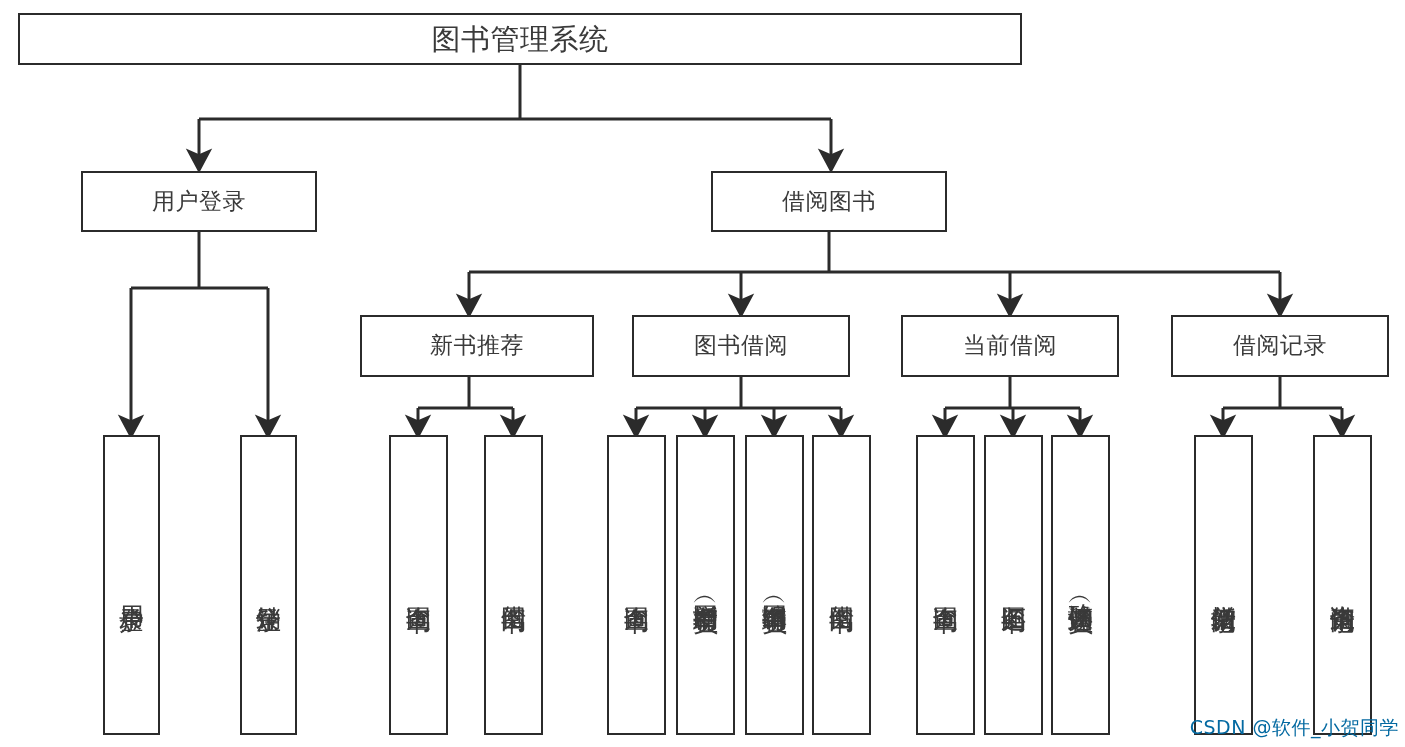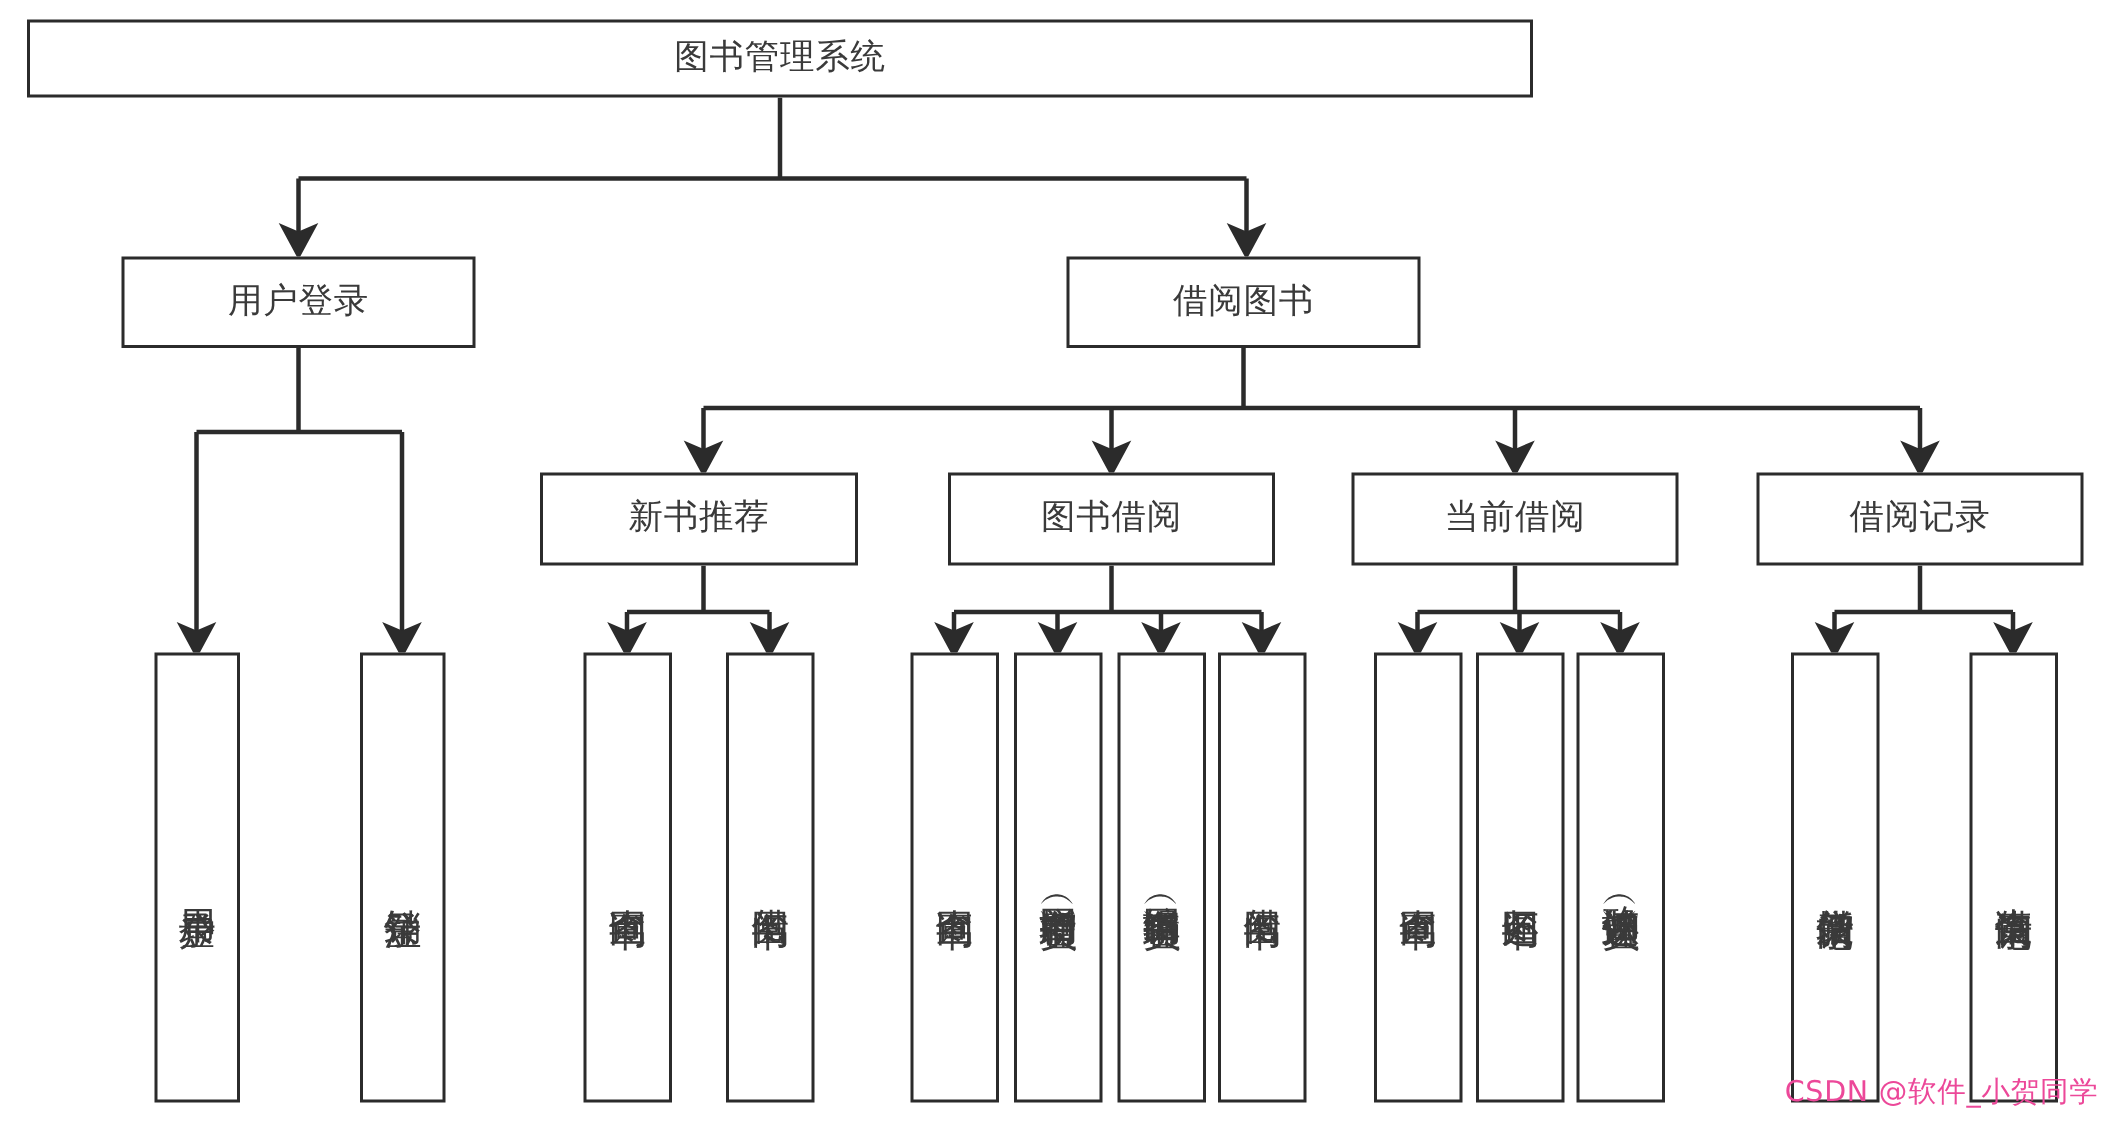--- a/index.html
+++ b/index.html
@@ -38,42 +38,42 @@
   .node .label {
     display: block;
     line-height: 1.18;
     letter-spacing: 0.5px;
     white-space: nowrap;
   }
   .node.horiz .label {
     font-size: 23px;
   }
   .node.root .label {
-    font-size: 23px;
+    font-size: 29px;
   }
   .node.leaf {
     align-items: center;
     justify-content: center;
     padding-top: 6px;
   }
   .node.leaf .label {
     writing-mode: vertical-rl;
     text-orientation: upright;
     font-size: 25px;
     line-height: 1.16;
     letter-spacing: 1px;
     white-space: normal;
     max-height: 100%;
   }
   .watermark {
     position: absolute;
     right: 6px;
     bottom: 6px;
     font-size: 19px;
-    color: #ec4899;
+    color: #0369a1;
     letter-spacing: 0.5px;
     white-space: nowrap;
     font-family: "DejaVu Sans", "Liberation Sans", sans-serif;
     margin-left: 16px;
   }
 </style>
 </head>
 <body>
 
 <div id="canvas">
@@ -132,21 +132,21 @@
     <span class="label">图书管理系统</span>
   </div>
 
   <div class="node horiz" style="left:81px; top:171px; width:236px; height:61px;">
     <span class="label">用户登录</span>
   </div>
   <div class="node horiz" style="left:711px; top:171px; width:236px; height:61px;">
     <span class="label">借阅图书</span>
   </div>
 
-  <div class="node horiz" style="left:360px; top:315px; width:212px; height:62px;">
+  <div class="node horiz" style="left:360px; top:315px; width:234px; height:62px;">
     <span class="label">新书推荐</span>
   </div>
   <div class="node horiz" style="left:901px; top:315px; width:218px; height:62px;">
     <span class="label">当前借阅</span>
   </div>
   <div class="node horiz" style="left:632px; top:315px; width:218px; height:62px;">
     <span class="label">图书借阅</span>
   </div>
   <div class="node horiz" style="left:1171px; top:315px; width:218px; height:62px;">
     <span class="label">借阅记录</span>

